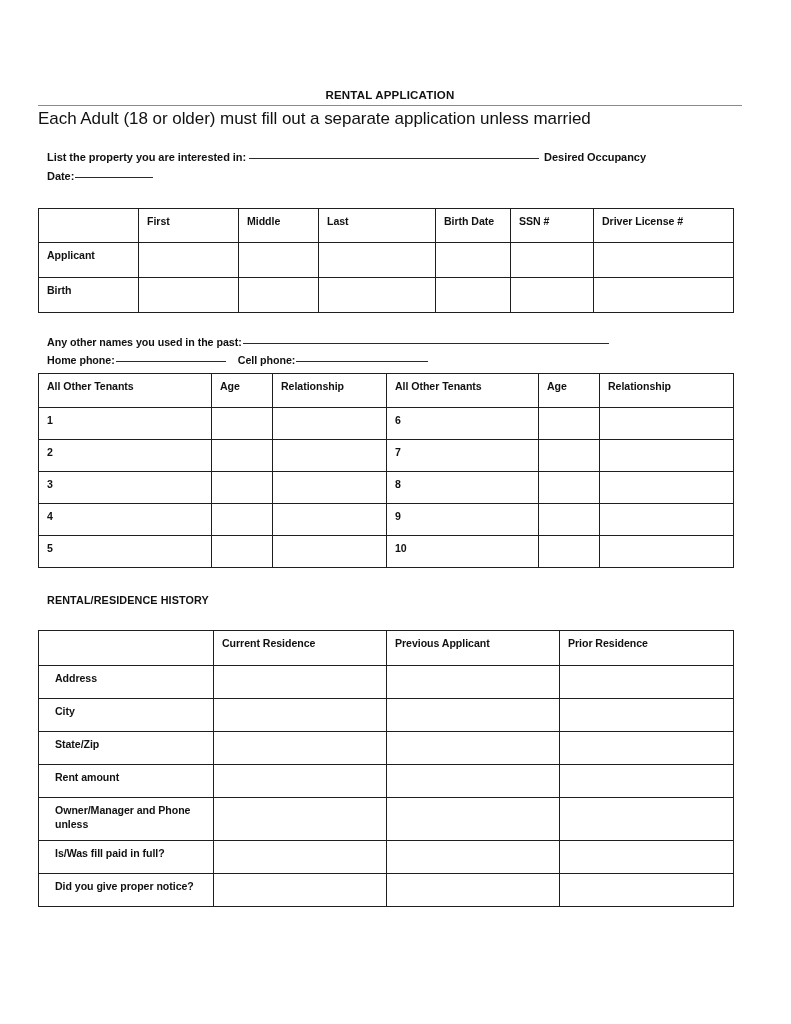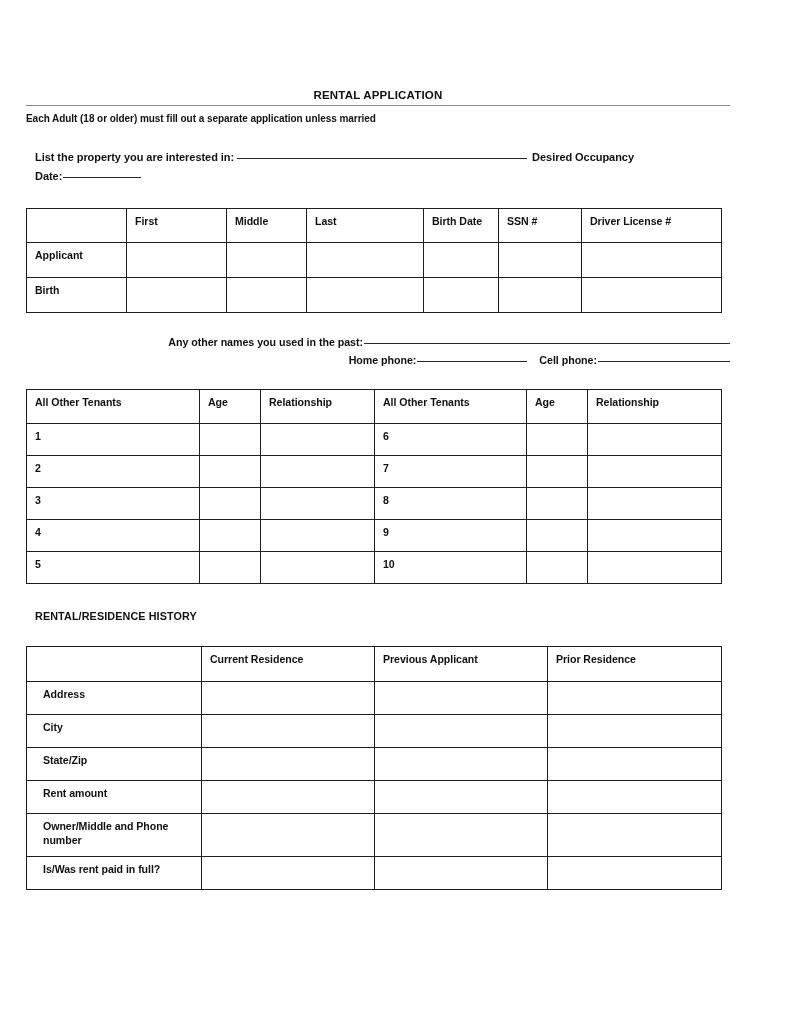--- a/index.html
+++ b/index.html
@@ -17,43 +17,43 @@
   }
   .page {
     position: relative;
     width: 791px;
     height: 1024px;
     background: #ffffff;
     box-sizing: border-box;
   }
   .sheet {
     position: absolute;
-    left: 26px;
+    left: 38px;
     top: 88px;
     width: 704px;
   }
 
   
   .doc-title {
     text-align: center;
     font-size: 11.5px;
     font-weight: bold;
     letter-spacing: 0.2px;
     line-height: 14px;
     padding-bottom: 3px;
   }
   .title-rule {
     border-bottom: 1.4px solid #8a8a8a;
     width: 100%;
     height: 0;
     margin-bottom: 4px;
   }
   .subtitle {
-    font-size: 10px;
-    font-weight: bold;
+    font-size: 17px;
+    font-weight: normal;
     line-height: 15px;
     padding-top: 1px;
     letter-spacing: -0.05px;
   }
 
   
   .intro-block {
     margin-top: 22px;
     font-size: 11px;
     font-weight: bold;
@@ -71,21 +71,20 @@
   .fl-date     { width: 78px;  margin-left: 1px; }
 
   
   .names-block {
     margin-top: 20px;
     font-size: 10.7px;
     font-weight: bold;
     line-height: 18px;
     letter-spacing: -0.05px;
     padding-left: 9px;
-    text-align: right;
   }
   .fl-othernames { width: 366px; margin-left: 1px; }
   .fl-homephone  { width: 110px; margin-left: 1px; margin-right: 12px; }
   .fl-cellphone  { width: 132px; margin-left: 1px; }
 
   
   .section-heading {
     margin-top: 26px;
     margin-bottom: 17px;
     font-size: 10.8px;
@@ -118,21 +117,21 @@
     font-weight: normal;
   }
 
   
   #applicant-table { margin-top: 22px; }
   #applicant-table th, #applicant-table td { height: 21px; }
   #applicant-table tr.data-row th,
   #applicant-table tr.data-row td { height: 22px; }
 
   
-  #tenants-table { margin-top: 20px; }
+  #tenants-table { margin-top: 4px; }
   #tenants-table th { height: 21px; }
   #tenants-table td { height: 19px; }
 
   
   #residence-table th { height: 22px; }
   #residence-table td { height: 20px; padding-left: 16px; }
   #residence-table td.tall { height: 30px; }
 </style>
 </head>
 <body>
@@ -304,27 +303,33 @@
           <td class="empty-cell"></td>
           <td class="empty-cell"></td>
         </tr>
         <tr>
           <td>Rent amount</td>
           <td class="empty-cell"></td>
           <td class="empty-cell"></td>
           <td class="empty-cell"></td>
         </tr>
         <tr>
-          <td class="tall">Owner/Middle and Phone number</td>
+          <td class="tall">Owner/Manager and Phone unless</td>
           <td class="tall empty-cell"></td>
           <td class="tall empty-cell"></td>
           <td class="tall empty-cell"></td>
         </tr>
         <tr>
-          <td>Is/Was rent paid in full?</td>
+          <td>Is/Was fill paid in full?</td>
+          <td class="empty-cell"></td>
+          <td class="empty-cell"></td>
+          <td class="empty-cell"></td>
+        </tr>
+        <tr>
+          <td>Did you give proper notice?</td>
           <td class="empty-cell"></td>
           <td class="empty-cell"></td>
           <td class="empty-cell"></td>
         </tr>
       </tbody>
     </table>
 
   </div>
 </div>
 

